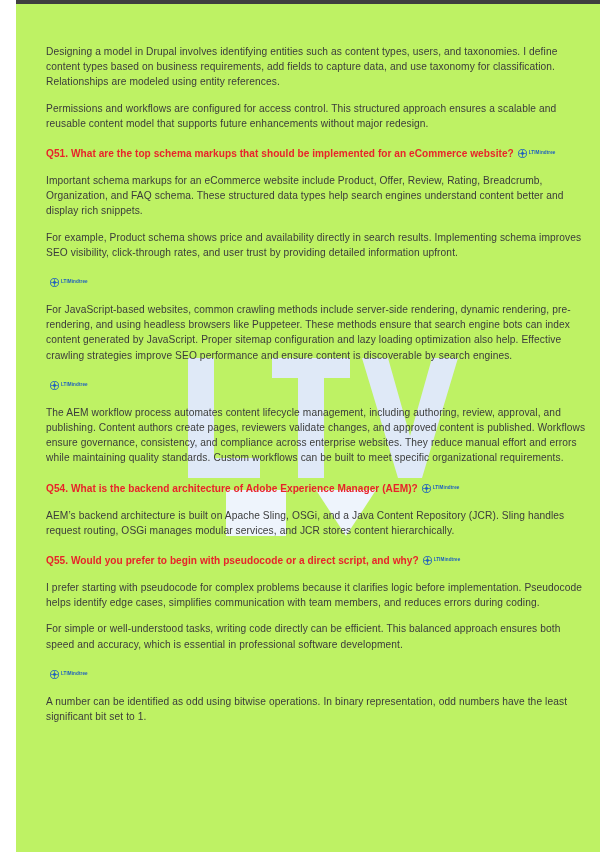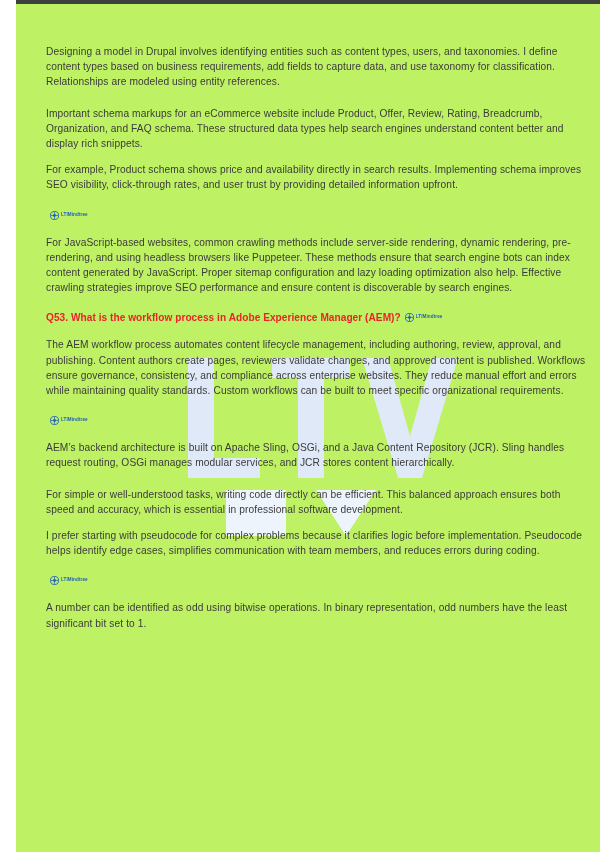--- a/index.html
+++ b/index.html
@@ -113,72 +113,93 @@
         <rect x="60" y="150" width="60" height="46"></rect>
         <path d="M150 150 L210 150 L180 196 Z"></path>
       </g>
     </svg>
   </div>
 
   <div class="content">
 
     <div class="intro-block">
       <p class="body-text">Designing a model in Drupal involves identifying entities such as content types, users, and taxonomies. I define content types based on business requirements, add fields to capture data, and use taxonomy for classification. Relationships are modeled using entity references.</p>
-    </div>
-
-    <div class="qa-block">
+      <p class="body-text">Permissions and workflows are configured for access control. This structured approach ensures a scalable and reusable content model that supports future enhancements without major redesign.</p>
+    </div>
+
+    <div class="qa-block">
+      <h2 class="question">
+        <span class="q-text">Q51. What are the top schema markups that should be implemented for an eCommerce website?</span><span class="brand-badge">
+            <span class="brand-mark"><svg width="9" height="9" viewBox="0 0 20 20" xmlns="http://www.w3.org/2000/svg">
+                <circle cx="10" cy="10" r="9" fill="none" stroke="#1f5fbf" stroke-width="2"></circle>
+                <path d="M10 2 L10 18 M2 10 L18 10" stroke="#1f5fbf" stroke-width="1.6"></path>
+                <circle cx="10" cy="10" r="3.2" fill="#1f5fbf"></circle>
+              </svg></span>
+            <span class="brand-name">LTIMindtree</span>
+          </span>
+      </h2>
       <p class="body-text">Important schema markups for an eCommerce website include Product, Offer, Review, Rating, Breadcrumb, Organization, and FAQ schema. These structured data types help search engines understand content better and display rich snippets.</p>
       <p class="body-text">For example, Product schema shows price and availability directly in search results. Implementing schema improves SEO visibility, click-through rates, and user trust by providing detailed information upfront.</p>
     </div>
 
     <div class="qa-block">
       <h2 class="question">
         <span class="brand-badge">
             <span class="brand-mark"><svg width="9" height="9" viewBox="0 0 20 20" xmlns="http://www.w3.org/2000/svg">
                 <circle cx="10" cy="10" r="9" fill="none" stroke="#1f5fbf" stroke-width="2"></circle>
                 <path d="M10 2 L10 18 M2 10 L18 10" stroke="#1f5fbf" stroke-width="1.6"></path>
                 <circle cx="10" cy="10" r="3.2" fill="#1f5fbf"></circle>
               </svg></span>
             <span class="brand-name">LTIMindtree</span>
           </span>
       </h2>
       <p class="body-text">For JavaScript-based websites, common crawling methods include server-side rendering, dynamic rendering, pre-rendering, and using headless browsers like Puppeteer. These methods ensure that search engine bots can index content generated by JavaScript. Proper sitemap configuration and lazy loading optimization also help. Effective crawling strategies improve SEO performance and ensure content is discoverable by search engines.</p>
     </div>
 
     <div class="qa-block">
       <h2 class="question">
-        <span class="q-text">Q53. What is the workflow process in Adobe Experience Manager (AEM)?</span><span class="brand-badge">
+        <span class="brand-badge">
             <span class="brand-mark"><svg width="9" height="9" viewBox="0 0 20 20" xmlns="http://www.w3.org/2000/svg">
                 <circle cx="10" cy="10" r="9" fill="none" stroke="#1f5fbf" stroke-width="2"></circle>
                 <path d="M10 2 L10 18 M2 10 L18 10" stroke="#1f5fbf" stroke-width="1.6"></path>
                 <circle cx="10" cy="10" r="3.2" fill="#1f5fbf"></circle>
               </svg></span>
             <span class="brand-name">LTIMindtree</span>
           </span>
       </h2>
       <p class="body-text">The AEM workflow process automates content lifecycle management, including authoring, review, approval, and publishing. Content authors create pages, reviewers validate changes, and approved content is published. Workflows ensure governance, consistency, and compliance across enterprise websites. They reduce manual effort and errors while maintaining quality standards. Custom workflows can be built to meet specific organizational requirements.</p>
     </div>
 
     <div class="qa-block">
       <h2 class="question">
-        <span class="brand-badge">
+        <span class="q-text">Q54. What is the backend architecture of Adobe Experience Manager (AEM)?</span><span class="brand-badge">
             <span class="brand-mark"><svg width="9" height="9" viewBox="0 0 20 20" xmlns="http://www.w3.org/2000/svg">
                 <circle cx="10" cy="10" r="9" fill="none" stroke="#1f5fbf" stroke-width="2"></circle>
                 <path d="M10 2 L10 18 M2 10 L18 10" stroke="#1f5fbf" stroke-width="1.6"></path>
                 <circle cx="10" cy="10" r="3.2" fill="#1f5fbf"></circle>
               </svg></span>
             <span class="brand-name">LTIMindtree</span>
           </span>
       </h2>
       <p class="body-text">AEM’s backend architecture is built on Apache Sling, OSGi, and a Java Content Repository (JCR). Sling handles request routing, OSGi manages modular services, and JCR stores content hierarchically.</p>
     </div>
 
     <div class="qa-block">
+      <h2 class="question">
+        <span class="q-text">Q55. Would you prefer to begin with pseudocode or a direct script, and why?</span><span class="brand-badge">
+            <span class="brand-mark"><svg width="9" height="9" viewBox="0 0 20 20" xmlns="http://www.w3.org/2000/svg">
+                <circle cx="10" cy="10" r="9" fill="none" stroke="#1f5fbf" stroke-width="2"></circle>
+                <path d="M10 2 L10 18 M2 10 L18 10" stroke="#1f5fbf" stroke-width="1.6"></path>
+                <circle cx="10" cy="10" r="3.2" fill="#1f5fbf"></circle>
+              </svg></span>
+            <span class="brand-name">LTIMindtree</span>
+          </span>
+      </h2>
+      <p class="body-text">I prefer starting with pseudocode for complex problems because it clarifies logic before implementation. Pseudocode helps identify edge cases, simplifies communication with team members, and reduces errors during coding.</p>
       <p class="body-text">For simple or well-understood tasks, writing code directly can be efficient. This balanced approach ensures both speed and accuracy, which is essential in professional software development.</p>
-      <p class="body-text">I prefer starting with pseudocode for complex problems because it clarifies logic before implementation. Pseudocode helps identify edge cases, simplifies communication with team members, and reduces errors during coding.</p>
     </div>
 
     <div class="qa-block">
       <h2 class="question">
         <span class="brand-badge">
             <span class="brand-mark"><svg width="9" height="9" viewBox="0 0 20 20" xmlns="http://www.w3.org/2000/svg">
                 <circle cx="10" cy="10" r="9" fill="none" stroke="#1f5fbf" stroke-width="2"></circle>
                 <path d="M10 2 L10 18 M2 10 L18 10" stroke="#1f5fbf" stroke-width="1.6"></path>
                 <circle cx="10" cy="10" r="3.2" fill="#1f5fbf"></circle>
               </svg></span>

